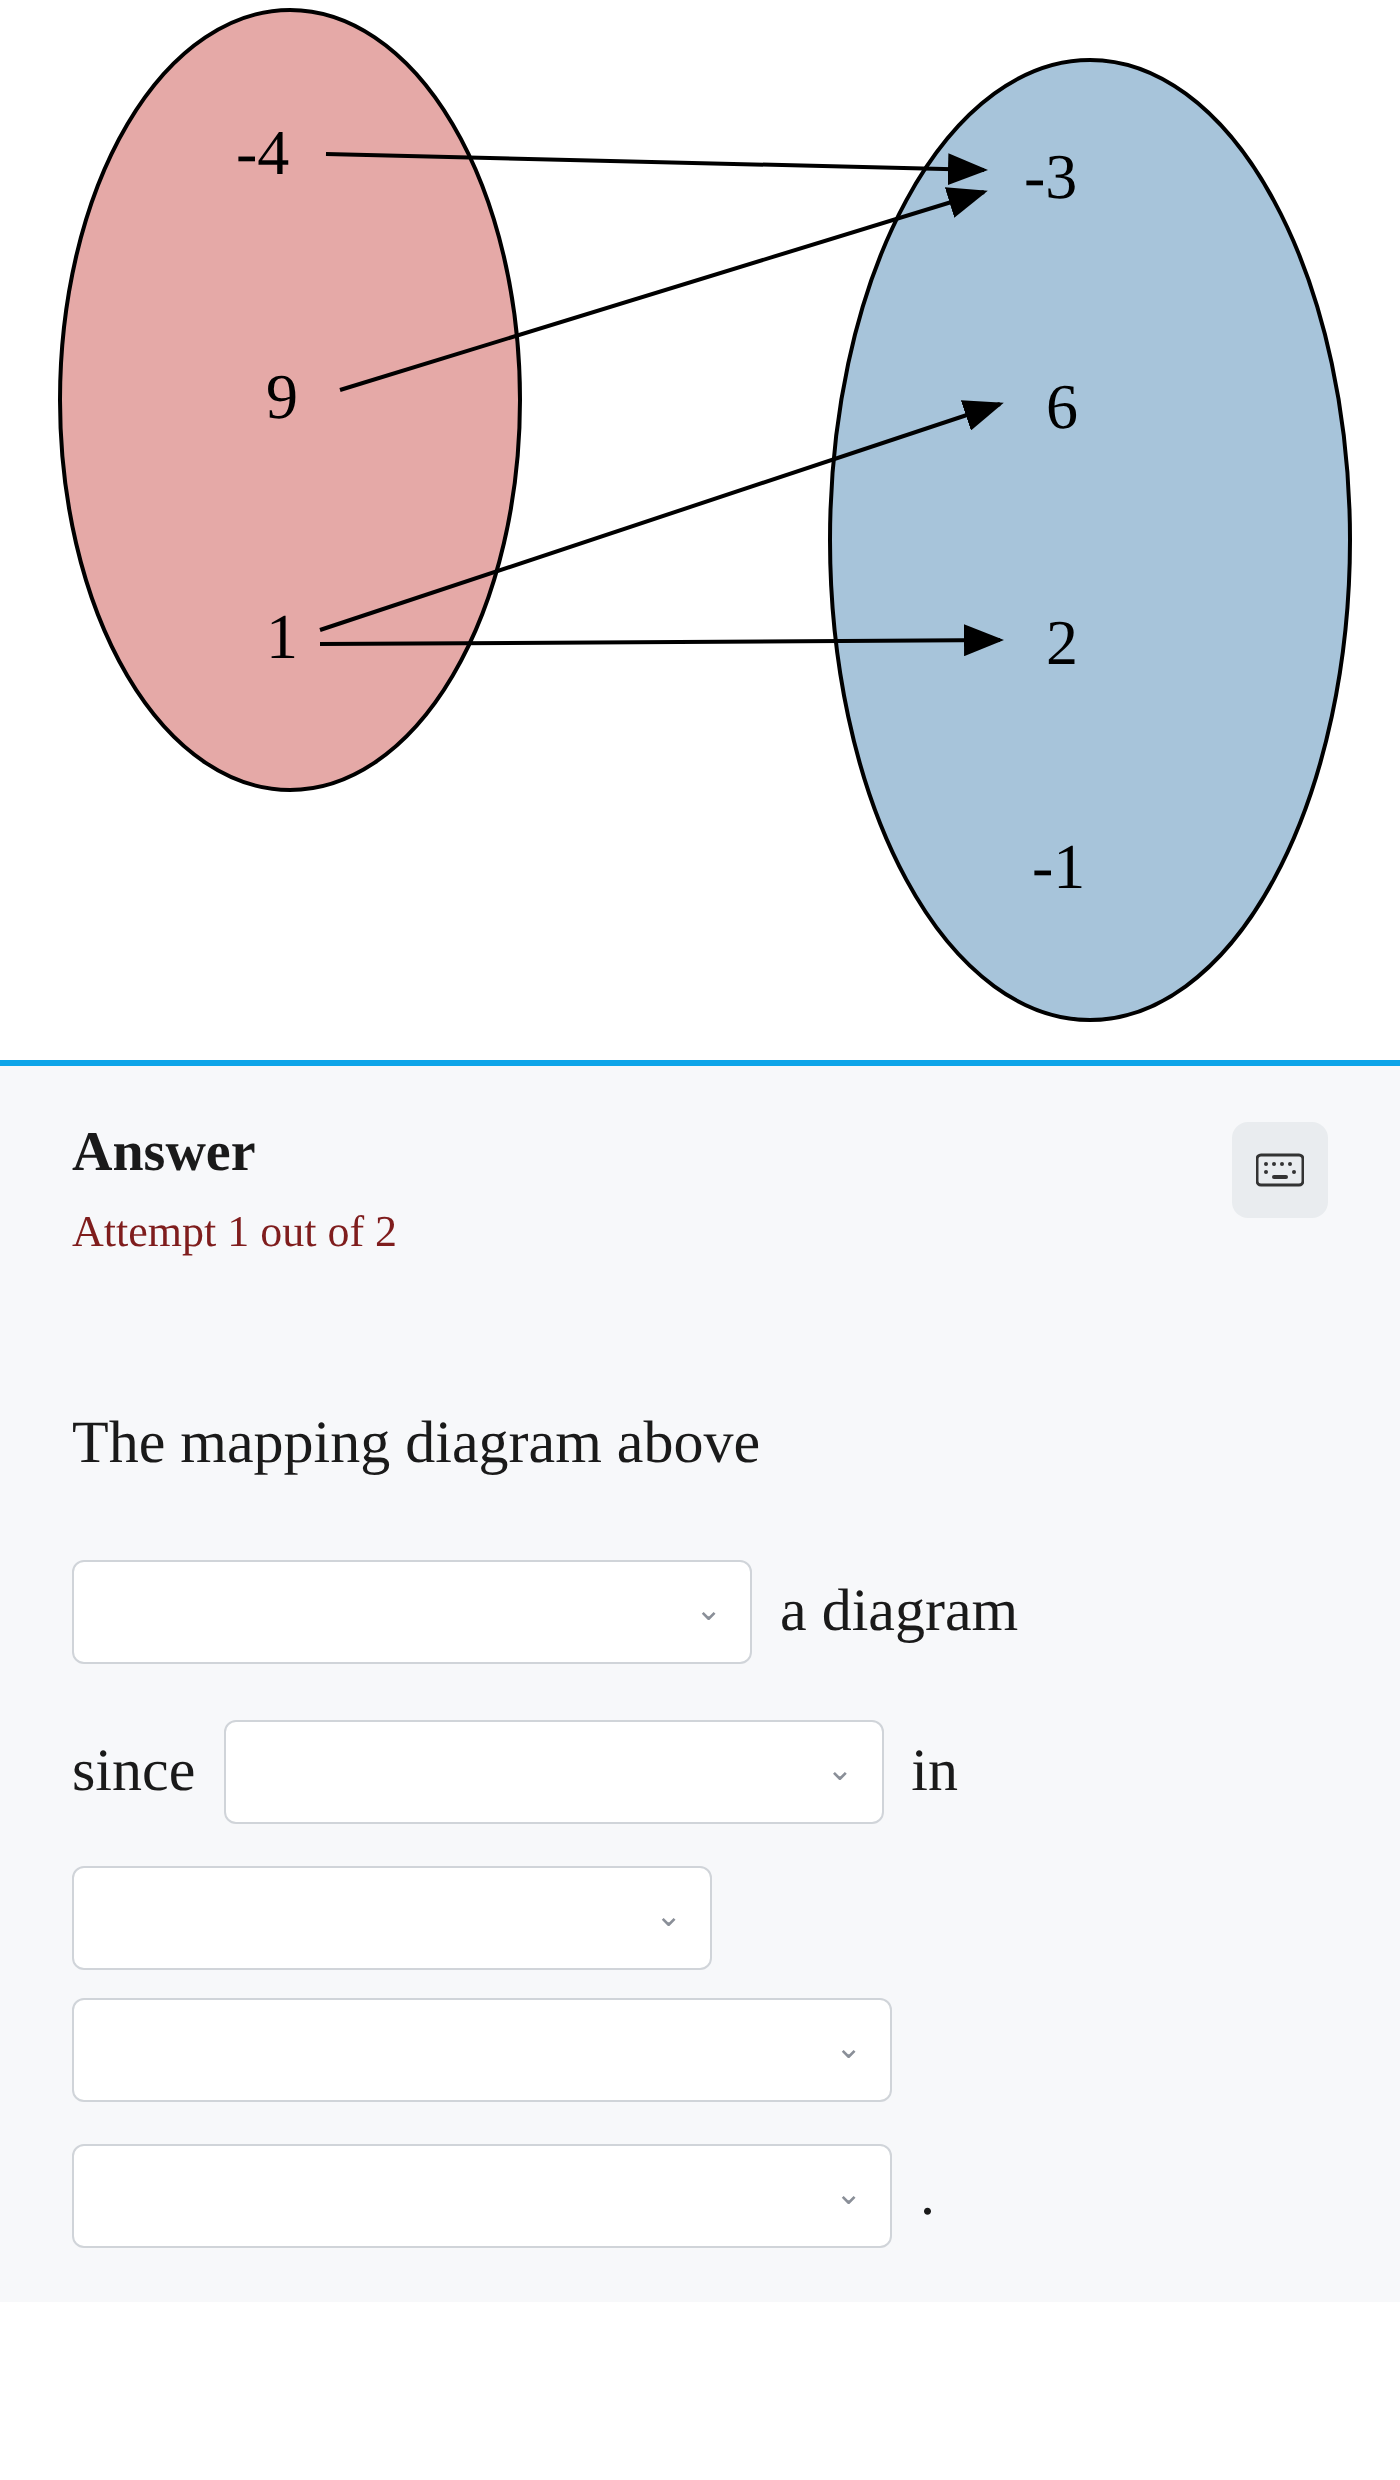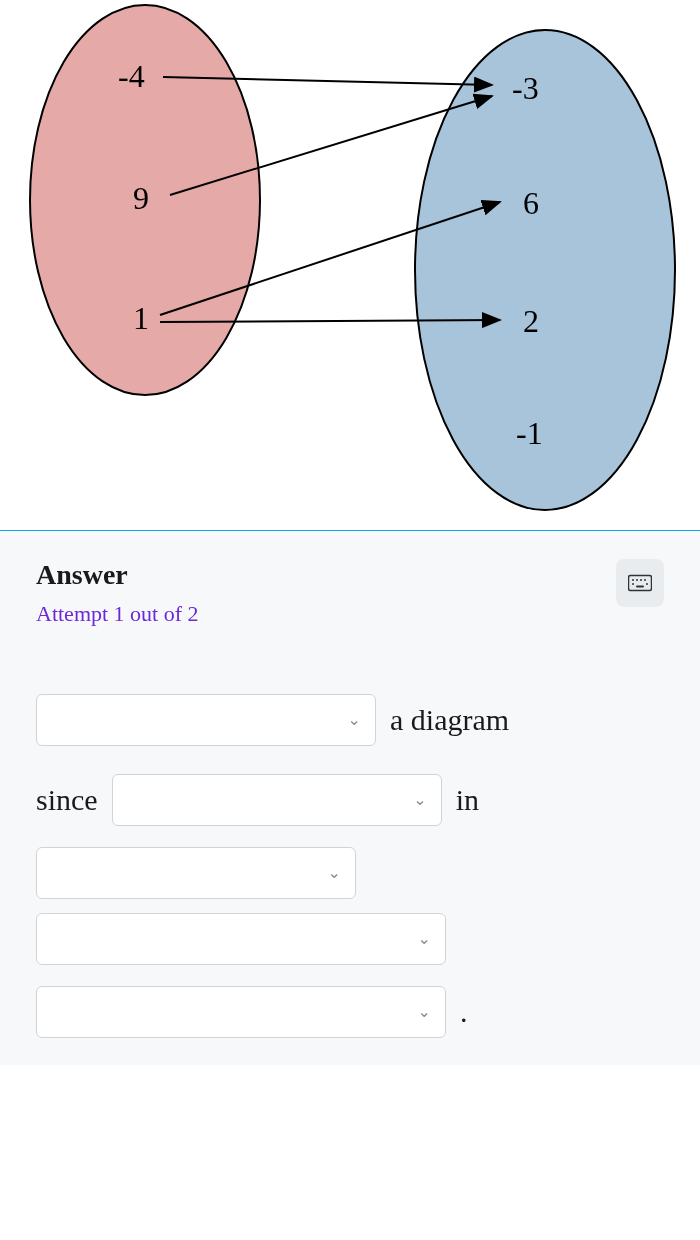--- a/index.html
+++ b/index.html
@@ -21,37 +21,37 @@
   }
   .domain-label, .codomain-label {
     position: absolute;
     font-size: 32px;
     font-family: Georgia, serif;
     color: #000;
   }
   .answer-panel {
     background: #f7f8fa;
     padding: 28px 36px 20px 36px;
-    border-top: 1px solid #0ea5e9;
+    border-top: 3px solid #0ea5e9;
   }
   .answer-header {
     display: flex;
     justify-content: space-between;
     align-items: flex-start;
   }
   .answer-title {
     font-family: Georgia, serif;
     font-weight: 700;
     font-size: 28px;
     color: #1a1a1a;
   }
   .attempt-text {
     font-family: Georgia, serif;
     font-size: 22px;
-    color: #6d28d9;
+    color: #7f1d1d;
     margin-top: 10px;
   }
   .keyboard-btn {
     width: 48px;
     height: 48px;
     background: #e9ecef;
     border-radius: 8px;
     display: flex;
     align-items: center;
     justify-content: center;
@@ -145,20 +145,21 @@
         <circle cx="13" cy="5" r="1" fill="#333"></circle>
         <circle cx="17" cy="5" r="1" fill="#333"></circle>
         <circle cx="5" cy="9" r="1" fill="#333"></circle>
         <circle cx="19" cy="9" r="1" fill="#333"></circle>
         <rect x="8" y="10.5" width="8" height="2" rx="1" fill="#333"></rect>
       </svg>
     </div>
   </div>
 
   <div class="question-body">
+    <div class="q-text">The mapping diagram above</div>
 
     <div class="sentence-row">
       <div class="dropdown dd-w1">
         <span></span>
         <span class="chev">⌄</span>
       </div>
       <span class="q-text">a diagram</span>
     </div>
 
     <div class="sentence-row">

